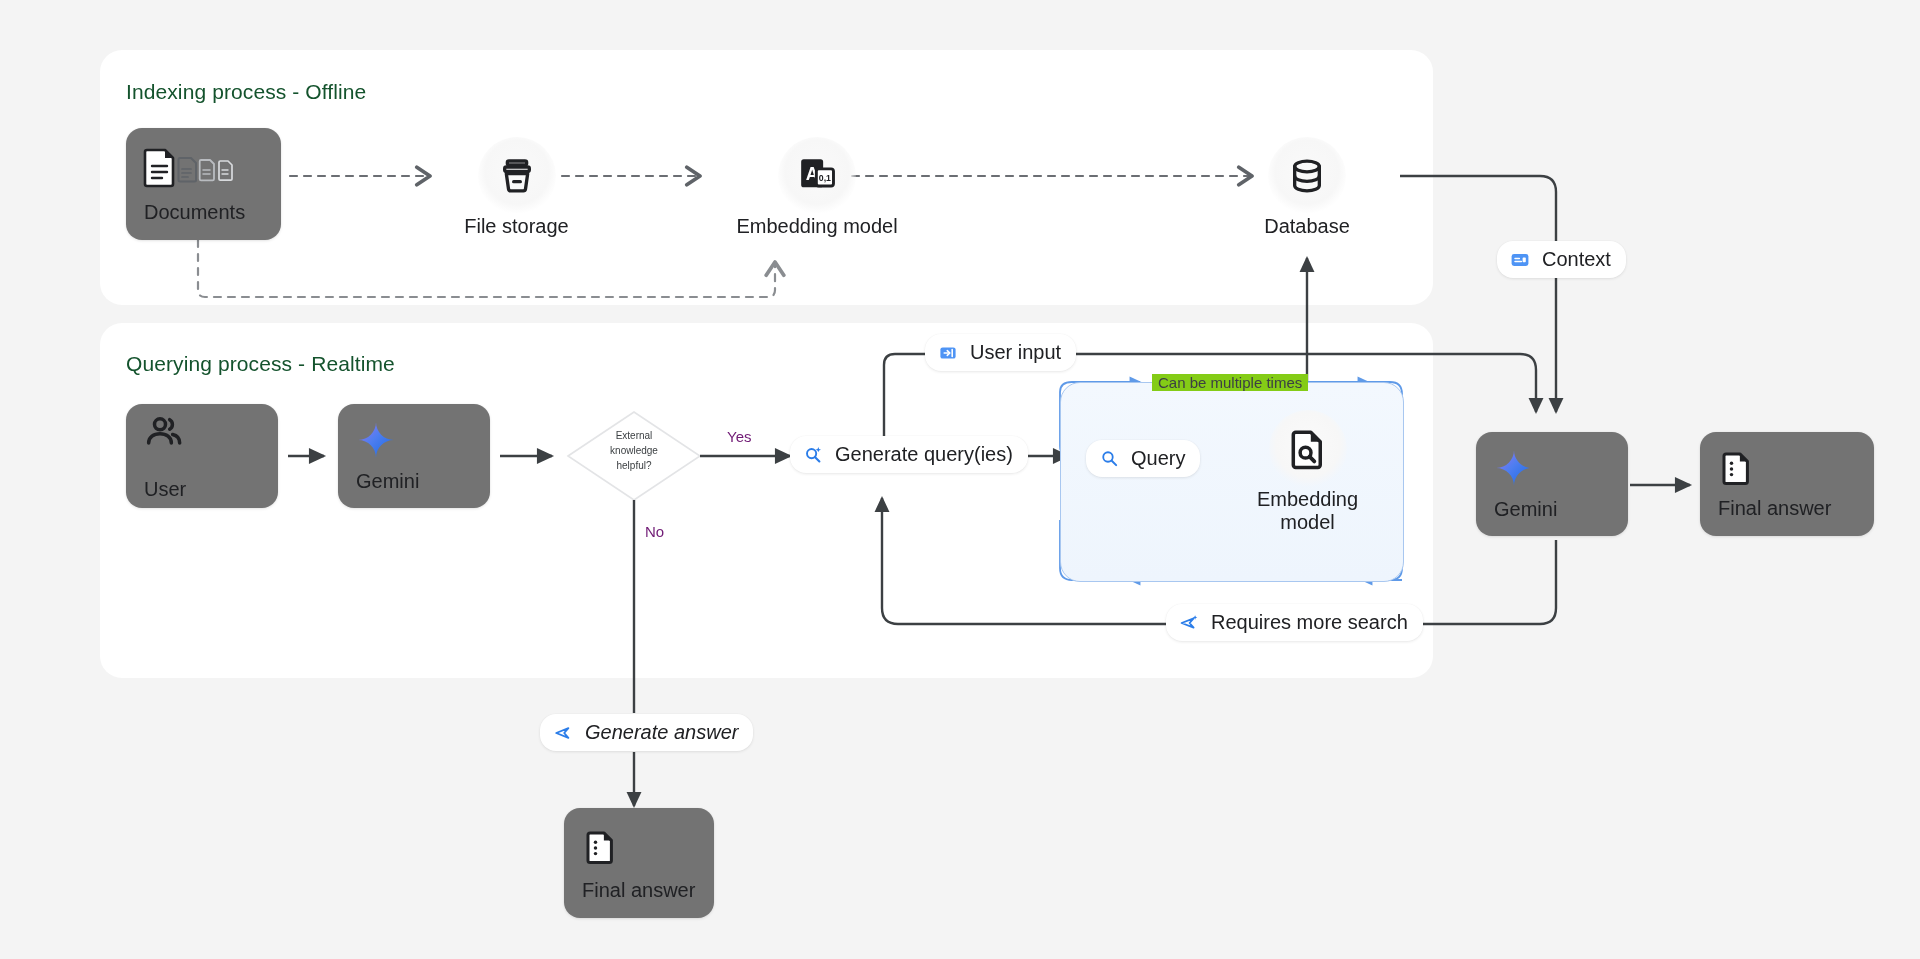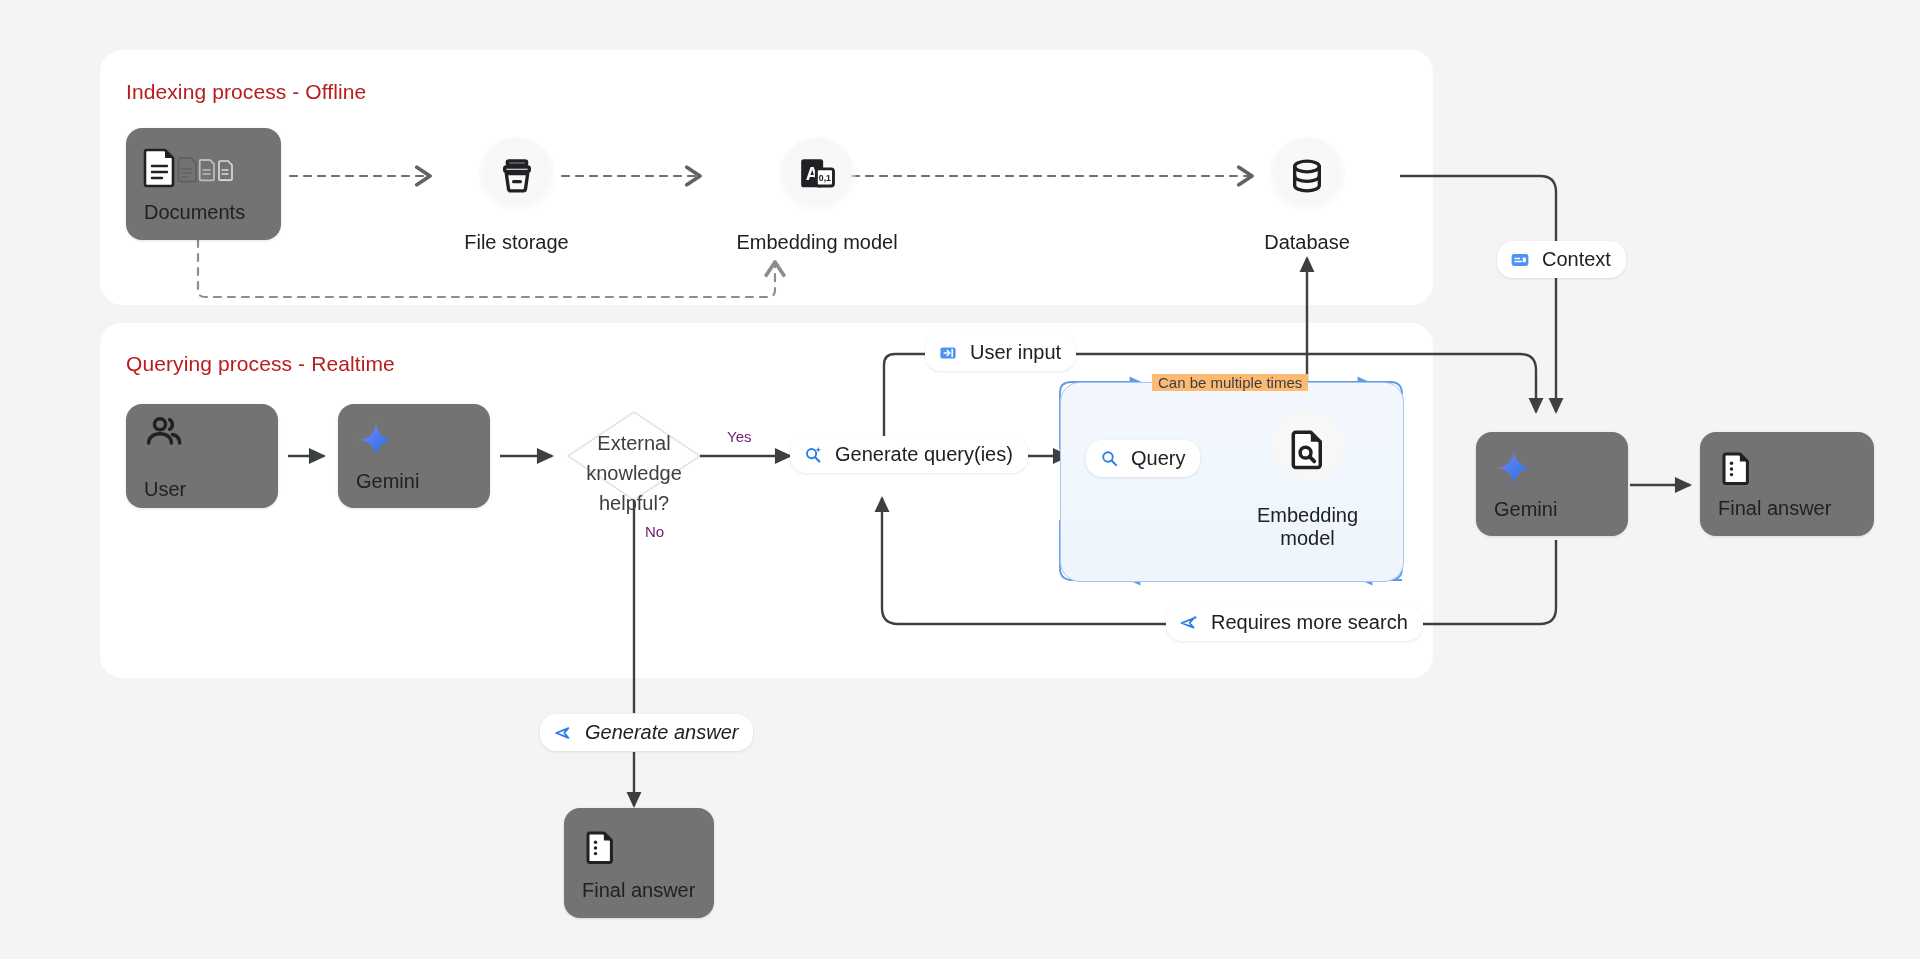--- a/index.html
+++ b/index.html
@@ -11,42 +11,42 @@
     position:relative;
     -webkit-font-smoothing:antialiased;
   }
   #stage{position:absolute;left:0;top:0;width:1920px;height:959px;}
   #edges{position:absolute;left:0;top:0;width:1920px;height:959px;pointer-events:none;}
 
   .panel{
     position:absolute;background:#fff;border-radius:22px;
   }
   .panel-title{
-    position:absolute;font-size:21px;color:#b91c1c;font-weight:400;
+    position:absolute;font-size:21px;color:#14532d;font-weight:400;
     letter-spacing:.1px;white-space:nowrap;
   }
 
   
   .card{
     position:absolute;background:#737373;border-radius:16px;
     box-shadow:0 1px 3px rgba(0,0,0,.10),0 0 0 .5px rgba(0,0,0,.025);
     display:flex;flex-direction:column;justify-content:center;
     padding:16px 18px;box-sizing:border-box;
   }
   .card .cicon{height:46px;display:flex;align-items:center;}
   .card .clabel{font-size:20px;color:#202124;margin-top:10px;white-space:nowrap;}
 
   
   .node{position:absolute;display:flex;flex-direction:column;align-items:center;}
   .node .disc{
     width:78px;height:78px;border-radius:50%;
     background:radial-gradient(circle at 50% 45%,#fafafa 0%,#f7f7f7 55%,rgba(247,247,247,0) 72%);
     display:flex;align-items:center;justify-content:center;
   }
-  .node .nlabel{font-size:20px;color:#202124;margin-top:16px;white-space:nowrap;text-align:center;line-height:1.15;}
+  .node .nlabel{font-size:20px;color:#202124;margin-top:0;white-space:nowrap;text-align:center;line-height:1.15;}
 
   
   .chip{
     position:absolute;display:flex;align-items:center;gap:11px;
     background:#fff;border-radius:16px;padding:7px 15px 7px 12px;
     box-shadow:0 1px 3px rgba(0,0,0,.09),0 0 0 .5px rgba(0,0,0,.02);
     font-size:20px;color:#202124;white-space:nowrap;
     box-sizing:border-box;
   }
   .chip .chip-ico{width:22px;height:22px;display:flex;align-items:center;justify-content:center;flex:0 0 auto;}
@@ -56,21 +56,21 @@
     position:absolute;border:1.5px solid #a8c7f0;border-radius:20px;
     background:linear-gradient(180deg,#f3f8fe 0%,#eef5fd 100%);
   }
   .loop-label{
     position:absolute;font-size:15px;color:#3c4043;white-space:nowrap;
     background:transparent;
   }
 
   
   .diamond-text{
-    position:absolute;text-align:center;font-size:20px;color:#3c4043;
+    position:absolute;text-align:center;font-size:10px;color:#3c4043;
     line-height:1.5;white-space:nowrap;
   }
   .branch-label{position:absolute;font-size:15px;color:#701a75;white-space:nowrap;}
 
   svg{display:block;overflow:visible;}
 </style>
 </head>
 <body>
 
 <div id="stage">
@@ -153,21 +153,21 @@
       <path d="M1060,456 H1070 Q1060,456 1060,446 V392 Q1060,382 1072,382 H1140" stroke="#5f9ae8" stroke-width="1.8" fill="none" marker-end="url(#ahB)"></path>
       <path d="M1290,382 H1390 Q1402,382 1402,394 V568 Q1402,580 1390,580 H1392" stroke="#5f9ae8" stroke-width="1.8" fill="none"></path>
       <path d="M1296,382 H1368" stroke="#5f9ae8" stroke-width="1.8" fill="none" marker-end="url(#ahB)"></path>
       <path d="M1402,580 H1362" stroke="#5f9ae8" stroke-width="1.8" fill="none" marker-end="url(#ahB)"></path>
       <path d="M1362,580 H1130" stroke="#5f9ae8" stroke-width="1.8" fill="none" marker-end="url(#ahB)"></path>
       <path d="M1130,580 H1072 Q1060,580 1060,568 V520" stroke="#5f9ae8" stroke-width="1.8" fill="none"></path>
     </g>
   </svg>
 
   <div class="bluebox" style="left:1060px;top:382px;width:342px;height:198px;"></div>
-  <div class="loop-label" style="left:1152px;top:374px;background:#fdba74;padding:0 6px;">Can be multiple times</div>
+  <div class="loop-label" style="left:1152px;top:374px;background:#84cc16;padding:0 6px;">Can be multiple times</div>
 
   <div class="card" style="left:126px;top:128px;width:155px;height:112px;">
     <div class="cicon">
       <svg width="96" height="42" viewBox="0 0 96 42">
         <g fill="none" stroke="#202124" stroke-width="2.6" stroke-linejoin="round">
           <path d="M3,3 h18 l8,8 v26 a2,2 0 0 1 -2,2 h-24 a2,2 0 0 1 -2,-2 v-32 a2,2 0 0 1 2,-2 z" fill="#fff"></path>
         </g>
         <path d="M21,3 l8,8 h-8 z" fill="#202124"></path>
         <g stroke="#202124" stroke-width="2.4" stroke-linecap="round">
           <path d="M8,19 h15"></path>

